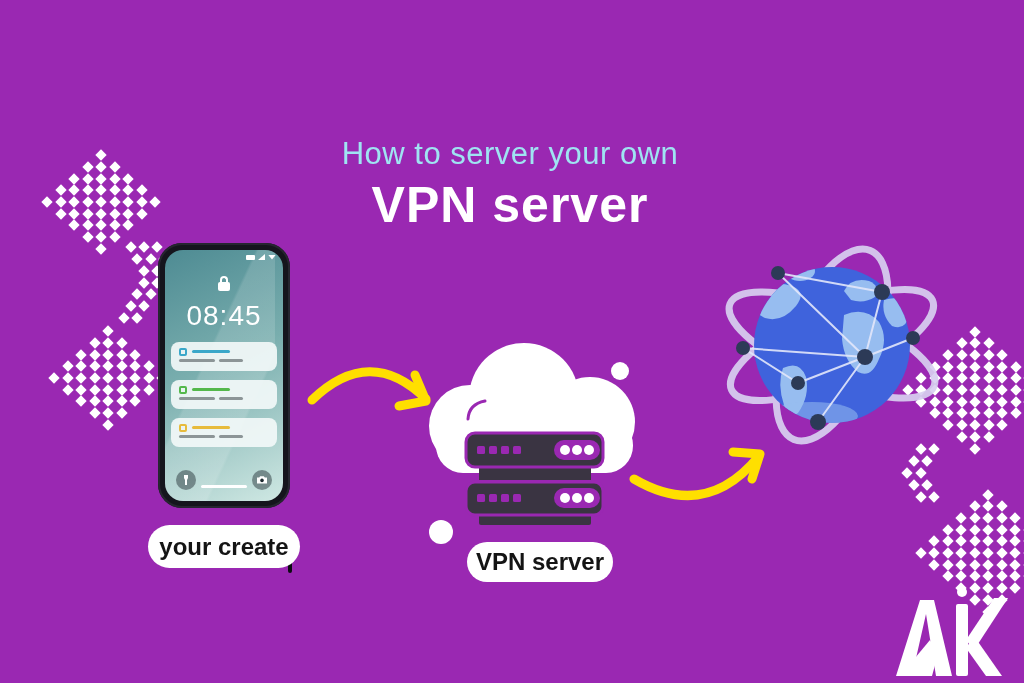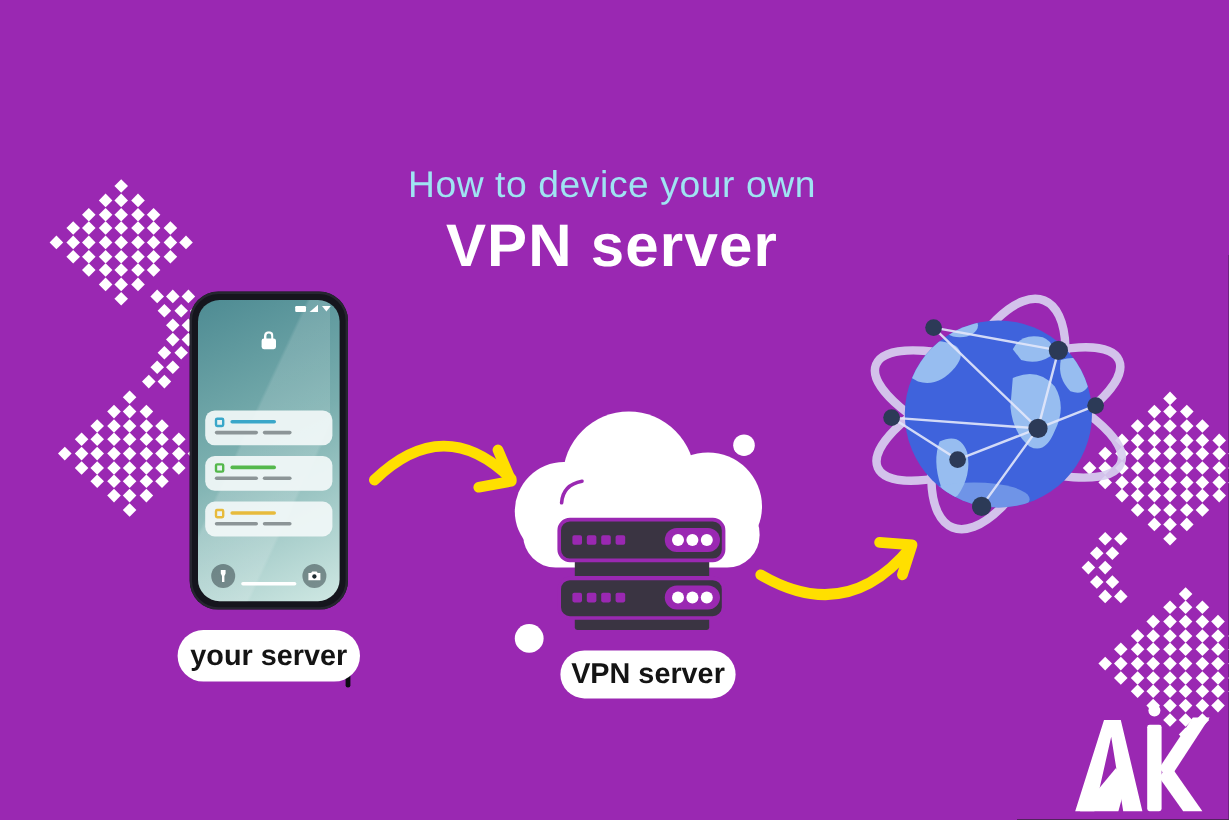--- a/index.html
+++ b/index.html
@@ -280,34 +280,35 @@
       <div class="dia" style="left: 923px; top: 457px;"></div>
       <div class="dia" style="left: 903px; top: 469px;"></div>
       <div class="dia" style="left: 917px; top: 469px;"></div>
       <div class="dia" style="left: 910px; top: 481px;"></div>
       <div class="dia" style="left: 923px; top: 481px;"></div>
       <div class="dia" style="left: 917px; top: 493px;"></div>
       <div class="dia" style="left: 930px; top: 493px;"></div>
     </div>
 
   <div class="title">
-    <div class="l1">How to device your own</div>
+    <div class="l1">How to server your own</div>
     <div class="l2">VPN server</div>
   </div>
 
   <div class="phone">
     <div class="side-btn"></div>
     <div class="screen">
       <div class="sheen"></div>
       <div class="status">
         <span class="st-battery"></span>
         <span class="st-signal"></span>
         <span class="st-wifi"></span>
       </div>
       <div class="lock"></div>
+      <div class="time">08:45</div>
       <div class="notifs">
         <div class="notif">
           <span class="n-ic" style="border-color: rgb(58, 167, 201);"></span>
           <span class="n-l1" style="background: rgb(58, 167, 201);"></span>
           <span class="n-g1"></span>
           <span class="n-g2"></span>
         </div>
         <div class="notif">
           <span class="n-ic" style="border-color: rgb(84, 184, 76);"></span>
           <span class="n-l1" style="background: rgb(84, 184, 76);"></span>
@@ -422,15 +423,15 @@
     <g fill="#ffffff">
       <polygon points="896,676 912,676 926,614 936,676 952,676 934,600 920,600"></polygon>
       <polygon points="900,676 930,640 938,654 932,676"></polygon>
       <rect x="956" y="604" width="12" height="72" rx="2"></rect>
       <polygon points="994,598 1008,598 974,650 966,640"></polygon>
       <polygon points="974,636 1002,676 986,676 966,648"></polygon>
       <circle cx="962" cy="592" r="5"></circle>
     </g>
   </svg>
 
-  <div class="pill pill-device">your server</div>
+  <div class="pill pill-device">your create</div>
   <div class="pill pill-server">VPN server</div>
 </div>
 
 </body></html>

